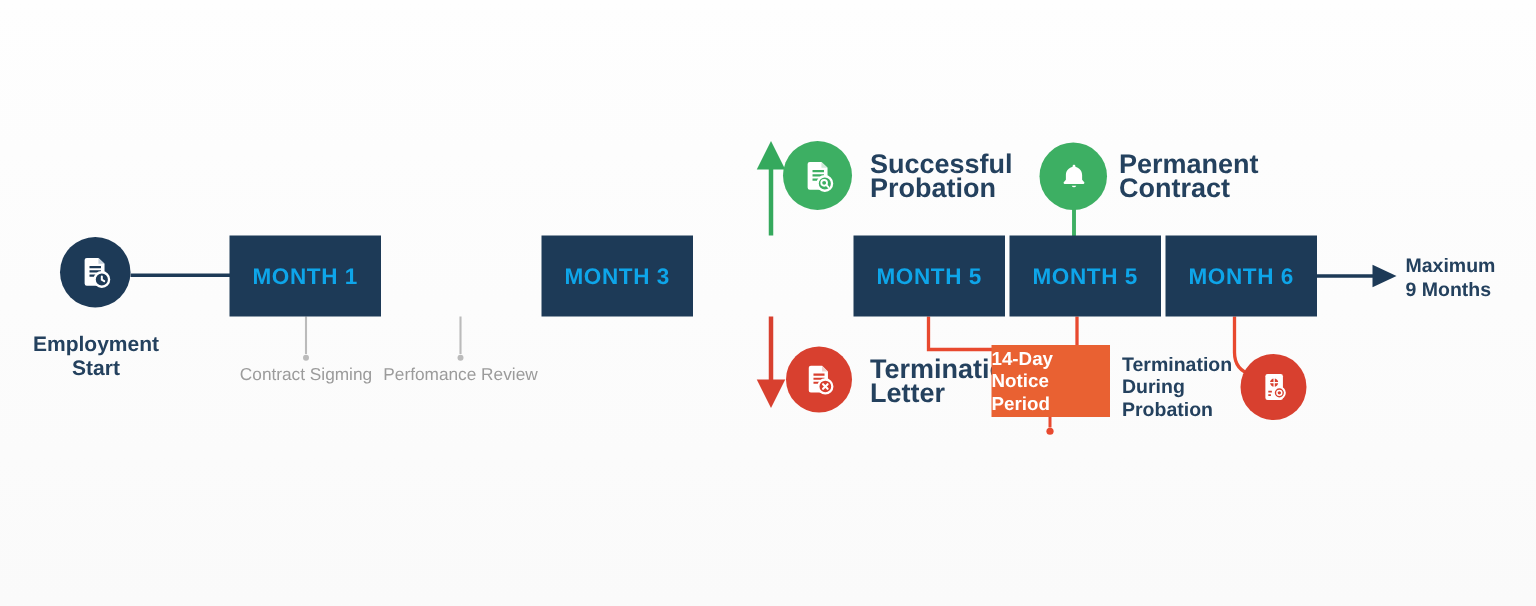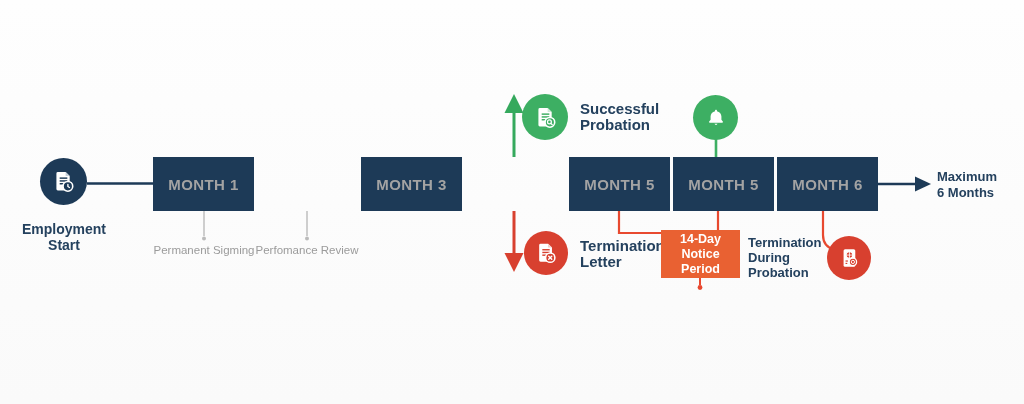--- a/index.html
+++ b/index.html
@@ -6,49 +6,49 @@
   .canvas{
     position:relative;
     width:1024px;height:404px;
     background:linear-gradient(#fefefe,#fafafa);
     font-family:"Liberation Sans", sans-serif;
     overflow:hidden;
   }
   .overlay{position:absolute;left:0;top:0;z-index:1;}
   .month-box{
     position:absolute;top:157px;width:101px;height:54px;
-    background:#1d3a57;color:#a3a3a3;
+    background:#1d3a57;color:#0ea5e9;
     display:flex;align-items:center;justify-content:center;
     font-size:15px;font-weight:700;letter-spacing:.4px;
     z-index:2;
   }
   .circle{
     position:absolute;border-radius:50%;
     display:flex;align-items:center;justify-content:center;
     z-index:3;
   }
   .c-navy{background:#1d3a57;}
   .c-green{background:#3daf63;}
   .c-red{background:#d8402f;}
   .lbl{
     position:absolute;color:#24415e;font-weight:600;
-    font-size:15px;line-height:16px;white-space:pre-line;
+    font-size:18px;line-height:16px;white-space:pre-line;
     z-index:2;
   }
   .lbl-center{text-align:center;}
   .note{
     position:absolute;color:#9b9b9b;font-weight:400;
     font-size:11.5px;line-height:13px;white-space:pre-line;
     z-index:2;text-align:center;
   }
   .orange-box{
     position:absolute;left:661px;top:230px;width:79px;height:48px;
     background:#e96132;color:#ffffff;
     display:flex;align-items:center;justify-content:center;
-    text-align:center;font-size:12.5px;font-weight:700;line-height:15px;
+    font-size:12.5px;font-weight:700;line-height:15px;
     white-space:pre-line;z-index:2;
   }
 </style>
 </head>
 <body>
 
 <div class="canvas">
 
   <svg class="overlay" width="1024" height="404" viewBox="0 0 1024 404">
     <line x1="87" y1="183.5" x2="155" y2="183.5" stroke="#1d3a57" stroke-width="2.4"></line>
@@ -99,25 +99,25 @@
   <div class="month-box" style="left:569px">
       <span>MONTH 5</span>
     </div>
   <div class="month-box" style="left:673px">
       <span>MONTH 5</span>
     </div>
   <div class="month-box" style="left:777px">
       <span>MONTH 6</span>
     </div>
 
-  <div class="note" style="left:144px;top:244px;width:120px">Permanent Sigming</div>
+  <div class="note" style="left:144px;top:244px;width:120px">Contract Sigming</div>
   <div class="note" style="left:247px;top:244px;width:120px">Perfomance Review</div>
 
   <div class="lbl" style="left:937px;top:169px;font-size:13px">Maximum
-6 Months</div>
+9 Months</div>
 
   <div class="circle c-green" style="left:522px;top:94px;width:46px;height:46px">
     <svg width="27" height="27" viewBox="0 0 24 24">
       <path d="M7 3.5 h6.9 l3.6 3.5 v11.7 a1.3 1.3 0 0 1 -1.3 1.3 h-9.2 a1.3 1.3 0 0 1 -1.3 -1.3 v-13.9 a1.3 1.3 0 0 1 1.3 -1.3 z" fill="#ffffff"></path>
       <path d="M13.9 3.5 l3.6 3.5 h-3.6 z" fill="#cfe9d8"></path>
       <line x1="8.6" y1="9" x2="15.4" y2="9" stroke="#3daf63" stroke-width="1.3"></line>
       <line x1="8.6" y1="11.5" x2="15.4" y2="11.5" stroke="#3daf63" stroke-width="1.3"></line>
       <line x1="8.6" y1="14" x2="12.6" y2="14" stroke="#3daf63" stroke-width="1.3"></line>
       <circle cx="15.9" cy="16.3" r="4.3" fill="#3daf63" stroke="#ffffff" stroke-width="1.4"></circle>
       <circle cx="15.5" cy="15.9" r="1.7" fill="none" stroke="#ffffff" stroke-width="1.1"></circle>
@@ -126,20 +126,22 @@
   </div>
   <div class="lbl" style="left:580px;top:101px">Successful
 Probation</div>
 
   <div class="circle c-green" style="left:693px;top:95px;width:45px;height:45px">
     <svg width="26" height="26" viewBox="0 0 24 24">
       <path d="M12 4.4 c.5 0 .9 .4 .9 .9 v.5 c2.3 .4 4.1 2.4 4.1 4.9 v3 l1.3 1.6 c.3 .4 0 1 -.5 1 h-11.6 c-.5 0 -.8 -.6 -.5 -1 l1.3 -1.6 v-3 c0 -2.5 1.8 -4.5 4.1 -4.9 v-.5 c0 -.5 .4 -.9 .9 -.9 z" fill="#ffffff"></path>
       <path d="M10.6 17.4 a1.5 1.5 0 0 0 2.8 0 z" fill="#ffffff"></path>
     </svg>
   </div>
+  <div class="lbl" style="left:746px;top:101px">Permanent
+Contract</div>
 
   <div class="circle c-red" style="left:524px;top:231px;width:44px;height:44px">
     <svg width="26" height="26" viewBox="0 0 24 24">
       <path d="M7 3.5 h6.9 l3.6 3.5 v11.7 a1.3 1.3 0 0 1 -1.3 1.3 h-9.2 a1.3 1.3 0 0 1 -1.3 -1.3 v-13.9 a1.3 1.3 0 0 1 1.3 -1.3 z" fill="#ffffff"></path>
       <path d="M13.9 3.5 l3.6 3.5 h-3.6 z" fill="#f3cfc9"></path>
       <line x1="8.6" y1="9" x2="15.4" y2="9" stroke="#d8402f" stroke-width="1.3"></line>
       <line x1="8.6" y1="11.5" x2="15.4" y2="11.5" stroke="#d8402f" stroke-width="1.3"></line>
       <line x1="8.6" y1="14" x2="12.6" y2="14" stroke="#d8402f" stroke-width="1.3"></line>
       <circle cx="15.9" cy="16.3" r="4.3" fill="#d8402f" stroke="#ffffff" stroke-width="1.4"></circle>
       <line x1="14.5" y1="14.9" x2="17.3" y2="17.7" stroke="#ffffff" stroke-width="1.3" stroke-linecap="round"></line>

